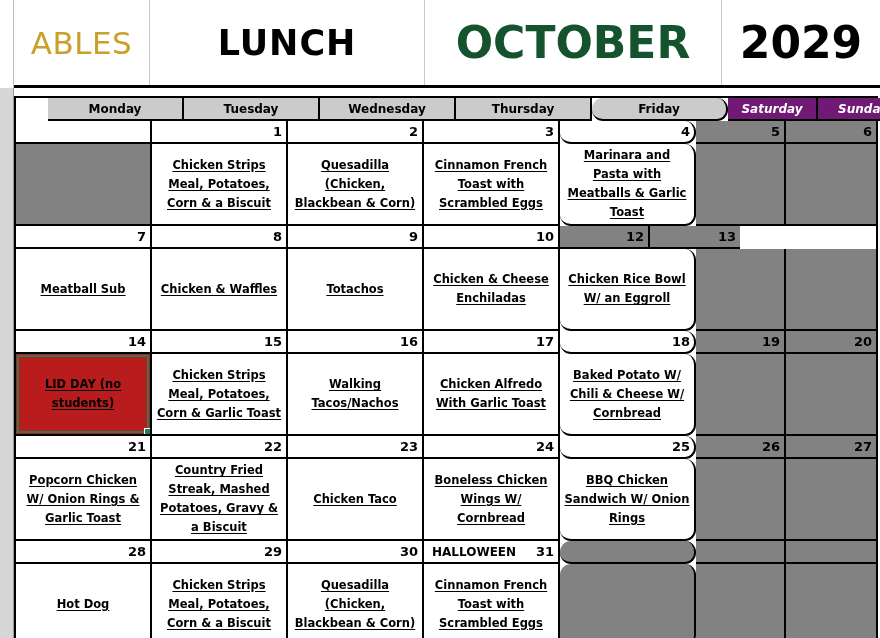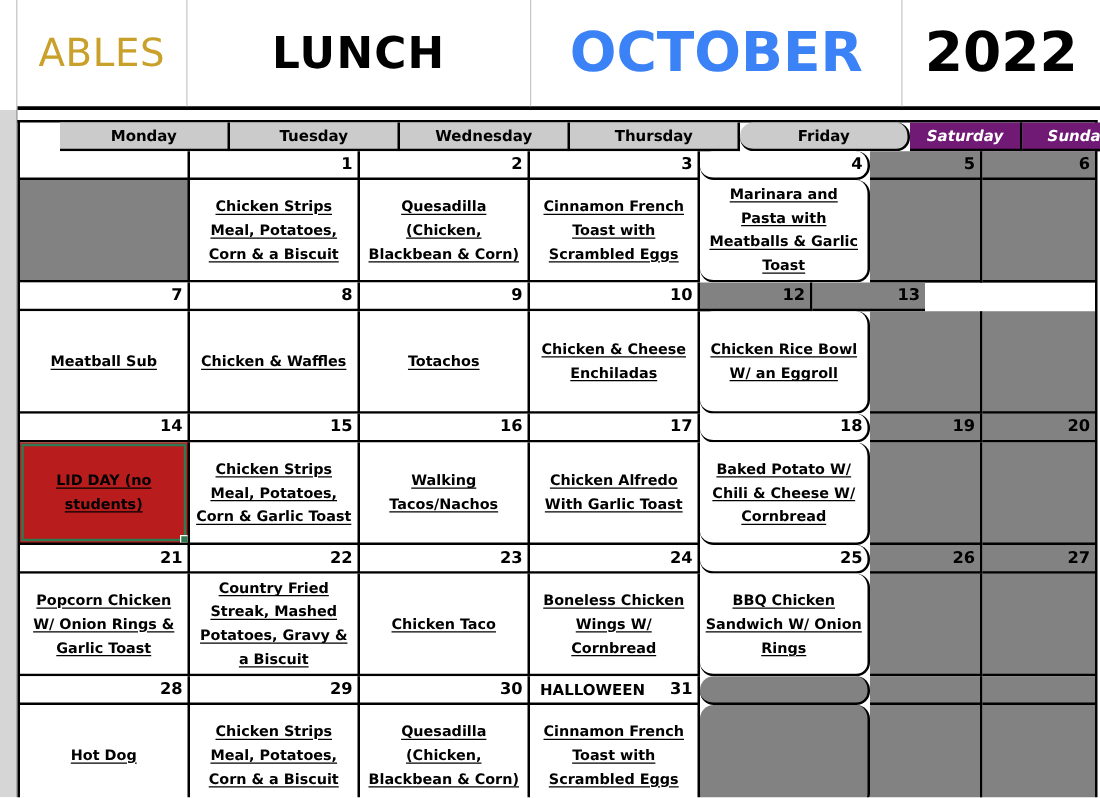--- a/index.html
+++ b/index.html
@@ -65,21 +65,21 @@
     font-family: "DejaVu Sans", sans-serif;
   }
   .t-meal {
     color: #000000;
     font-weight: bold;
     font-size: 35px;
     letter-spacing: 1px;
     font-family: "DejaVu Sans", sans-serif;
   }
   .t-month {
-    color: #3b82f6;
+    color: #14532d;
     font-weight: bold;
     font-size: 44px;
     letter-spacing: 0px;
     font-family: "DejaVu Sans", sans-serif;
   }
   .t-year {
     color: #000000;
     font-weight: bold;
     font-size: 44px;
     font-family: "DejaVu Sans", sans-serif;
@@ -206,21 +206,21 @@
     <div class="title-cell tc-school">
       <span class="t-school">ABLES</span>
     </div>
     <div class="title-cell tc-meal">
       <span class="t-meal">LUNCH</span>
     </div>
     <div class="title-cell tc-month">
       <span class="t-month">OCTOBER</span>
     </div>
     <div class="title-cell tc-year">
-      <span class="t-year">2022</span>
+      <span class="t-year">2029</span>
     </div>
   </div>
 
   <div class="grid" id="grid">
       <div class="row hdr-row">
         <div class="hcell c0">Monday</div>
         <div class="hcell c1">Tuesday</div>
         <div class="hcell c2">Wednesday</div>
         <div class="hcell c3">Thursday</div>
         <div class="hcell c4">Friday</div>

